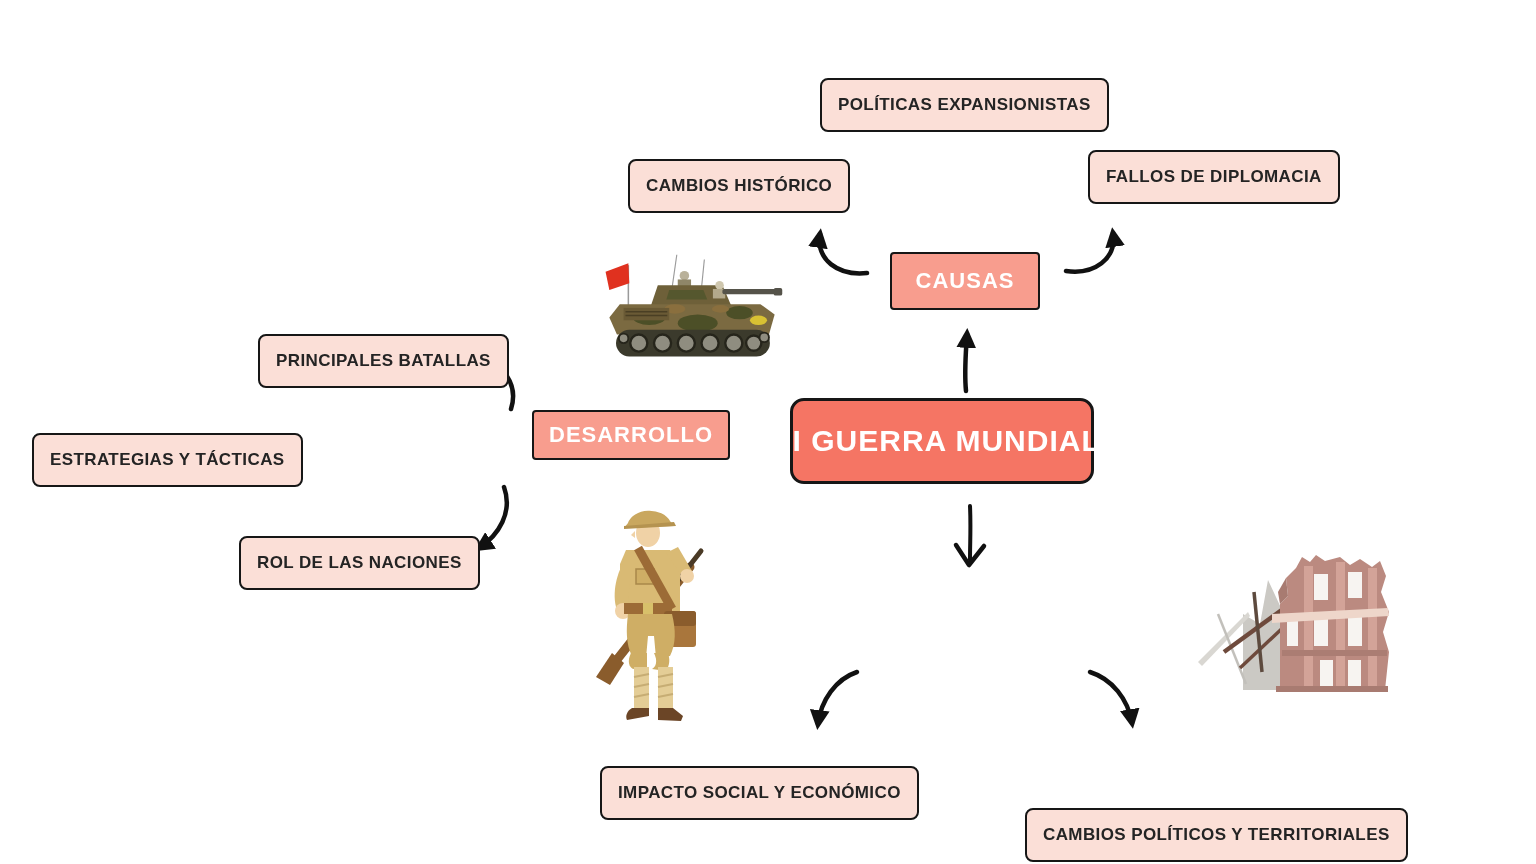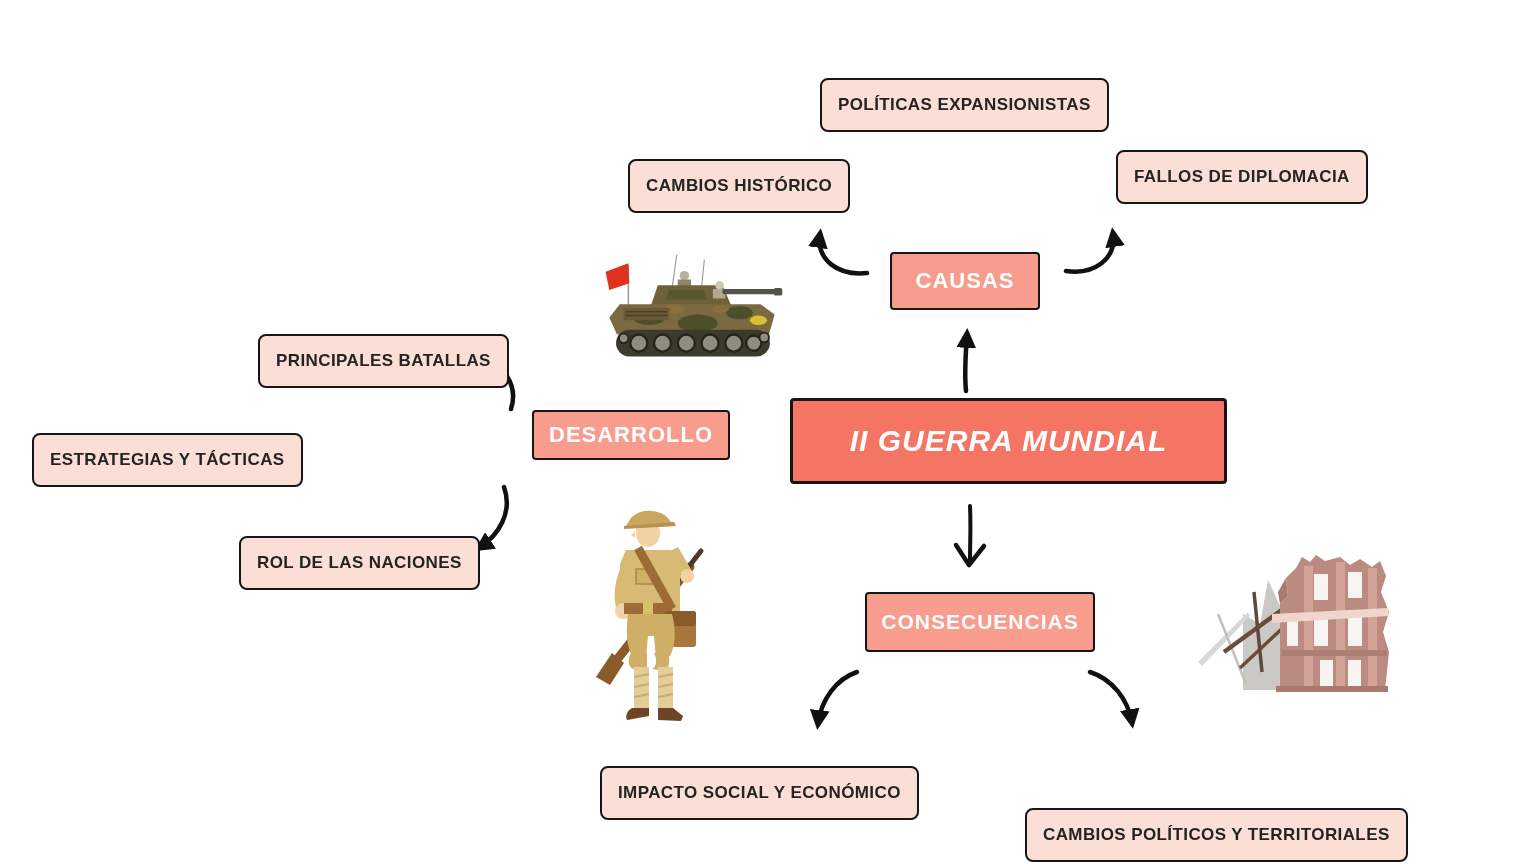--- a/index.html
+++ b/index.html
@@ -25,22 +25,22 @@
   .node{
     position:absolute;
     display:flex;align-items:center;justify-content:center;
     white-space:nowrap;
     border:2px solid var(--border);
   }
   .central{
     background:var(--central-fill);
     color:var(--node-text);
     font-size:30px;font-weight:700;letter-spacing:1px;
-    border-radius:4px;border-width:3px;
-    width:437px;height:86px;font-style:italic;
+    border-radius:14px;border-width:3px;
+    width:304px;height:86px;
   }
   .branch{
     background:var(--branch-fill);
     color:var(--node-text);
     font-weight:700;letter-spacing:1px;
     border-radius:4px;border-width:2.5px;
   }
   .leaf{
     background:var(--leaf-fill);
     color:var(--leaf-text);
@@ -173,27 +173,26 @@
       <polygon points="92,52 100,44 98,26 90,40" fill="#a87b71"></polygon>
     </svg>
   </div>
 
   <div class="node central" style="left:790px;top:398px;">II GUERRA MUNDIAL</div>
 
   <div class="node branch" style="left:890px;top:252px;width:150px;height:58px;font-size:22px;">CAUSAS</div>
 
   <div class="node branch" style="left:532px;top:410px;width:198px;height:50px;font-size:22px;">DESARROLLO</div>
 
-  <div class="node branch" style="left:865px;top:592px;width:230px;height:60px;font-size:21px;">CONSECUENCIAS</div>
 
   <div class="node leaf" style="left:820px;top:78px;">POLÍTICAS EXPANSIONISTAS</div>
 
   <div class="node leaf" style="left:628px;top:159px;">CAMBIOS HISTÓRICO</div>
 
-  <div class="node leaf" style="left:1116px;top:150px;text-align:right;">FALLOS DE DIPLOMACIA</div>
+  <div class="node leaf" style="left:1088px;top:150px;text-align:right;">FALLOS DE DIPLOMACIA</div>
 
   <div class="node leaf" style="left:218px;top:334px;margin-left:40px;">PRINCIPALES BATALLAS</div>
 
   <div class="node leaf" style="left:32px;top:433px;">ESTRATEGIAS Y TÁCTICAS</div>
 
   <div class="node leaf" style="left:239px;top:536px;">ROL DE LAS NACIONES</div>
 
   <div class="node leaf" style="left:600px;top:766px;text-align:center;">IMPACTO SOCIAL Y ECONÓMICO</div>
 
   <div class="node leaf" style="left:1025px;top:764px;margin-top:44px;">CAMBIOS POLÍTICOS Y TERRITORIALES</div>

